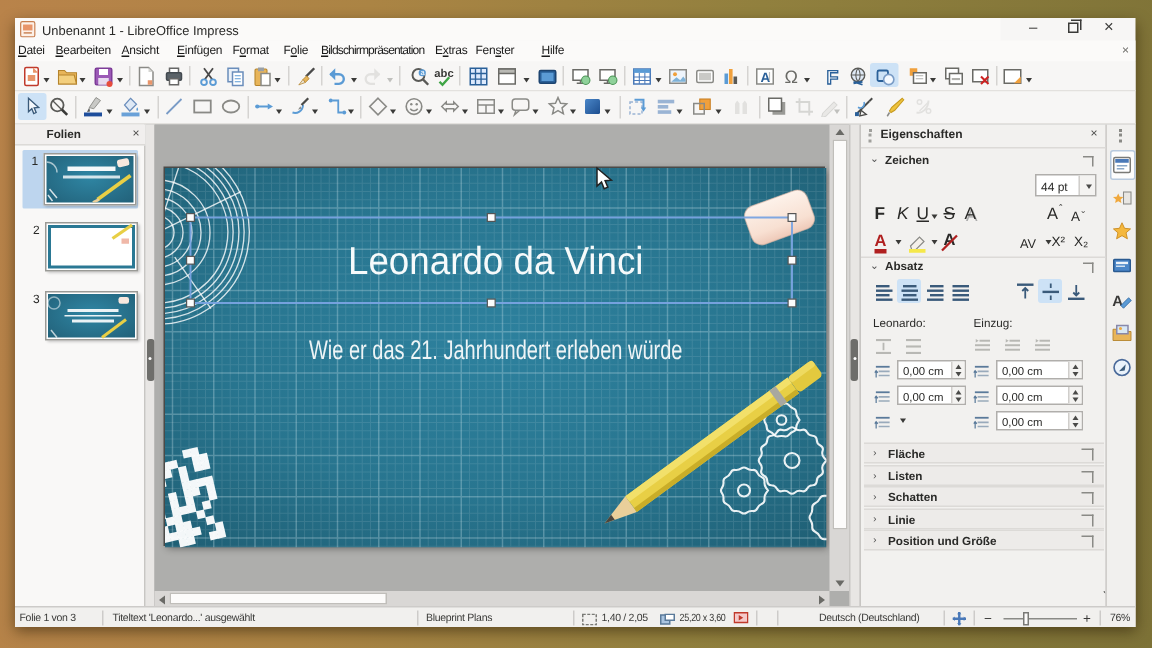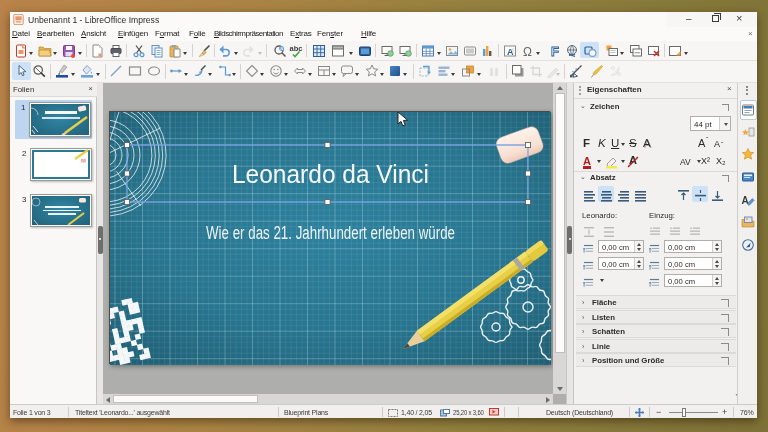--- a/index.html
+++ b/index.html
@@ -358,21 +358,21 @@
       <span class="ic" style="left:598.5px"><svg width="14" height="14" viewBox="0 0 14 14" opacity="0.45">
           <path d="M2 11c4 1 8-3 8-8" fill="none" stroke="#c9c9c6" stroke-width="1.3"></path>
           <circle cx="4" cy="4" r="1.5" fill="none" stroke="#c9c9c6"></circle>
           <circle cx="10" cy="10" r="1.5" fill="none" stroke="#c9c9c6"></circle>
           <path d="M4 10L10 4" stroke="#c9c9c6" stroke-width="0.8"></path>
         </svg></span>
     </div>
     <div class="abs" style="left:0;top:71px;width:747px;height:321px;background:#adadab">
       <div class="abs" style="left:0;top:0;width:87px;height:321px;background:#f9f8f7;border-right:1px solid #c8c6c3">
         <div class="abs" style="left:0;top:0;width:87px;height:14px;background:#f1efee;border-bottom:1px solid #dcdad7">
-          <span style="position:absolute;left:3px;top:2px;font-size:7.8px;font-weight:normal;color:#2a2a28">Folien</span>
+          <span style="position:absolute;left:21px;top:2px;font-size:7.8px;font-weight:bold;color:#2a2a28">Folien</span>
           <span style="position:absolute;right:4px;top:1px;font-size:8px;color:#4a4a48">×</span>
         </div>
         <div class="abs" style="left:5px;top:17px;width:77px;height:39px;background:#bdd5ee;border-radius:1px"></div>
         <div class="abs" style="left:19px;top:19px;width:62px;height:35px;border:1px solid #9a9a96;background:#fff;box-shadow:1px 1px 2px rgba(0,0,0,.25)">
           <div class="abs" style="left:1px;top:1px;right:1px;bottom:1px;background:radial-gradient(ellipse at 50% 45%,#2f86a4,#226179)">
             <div class="abs" style="left:14px;top:7px;width:32px;height:2.5px;background:#fff;opacity:.95"></div>
             <div class="abs" style="left:11px;top:13px;width:38px;height:1.8px;background:#fff;opacity:.8"></div>
             <svg class="abs" style="left:0;top:0" width="58" height="31">
               <path d="M34 29L56 13" stroke="#e8cf45" stroke-width="2.5"></path>
               <path d="M31 31l4-2" stroke="#e9cf9a" stroke-width="2"></path>

